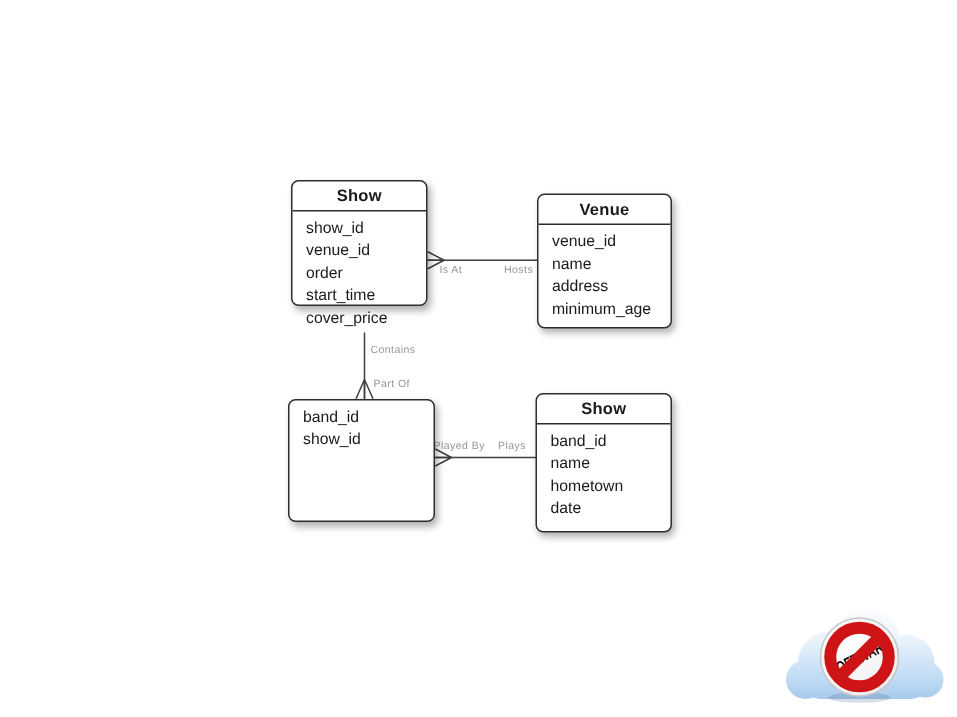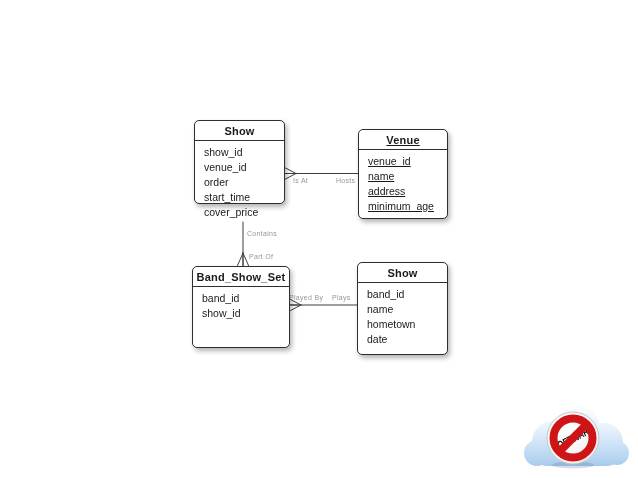--- a/index.html
+++ b/index.html
@@ -89,32 +89,31 @@
     <div class="entity-header">Show</div>
     <div class="entity-fields">
       <div class="entity-field">show_id</div>
       <div class="entity-field">venue_id</div>
       <div class="entity-field">order</div>
       <div class="entity-field">start_time</div>
       <div class="entity-field">cover_price</div>
     </div>
   </div>
 
-  <div class="entity" style="left:358px; top:129px; width:90px; height:90px;text-decoration:underline;">
+  <div class="entity" style="left:358px; top:129px; width:90px; height:90px;">
     <div class="entity-header">Venue</div>
     <div class="entity-fields">
       <div class="entity-field">venue_id</div>
       <div class="entity-field">name</div>
       <div class="entity-field">address</div>
       <div class="entity-field">minimum_age</div>
     </div>
   </div>
 
   <div class="entity" style="left:192px; top:266px; width:98px; height:82px;">
-    <div class="entity-header">Band_Show_Set</div>
     <div class="entity-fields">
       <div class="entity-field">band_id</div>
       <div class="entity-field">show_id</div>
     </div>
   </div>
 
   <div class="entity" style="left:357px; top:262px; width:91px; height:93px;">
     <div class="entity-header">Show</div>
     <div class="entity-fields">
       <div class="entity-field">band_id</div>

